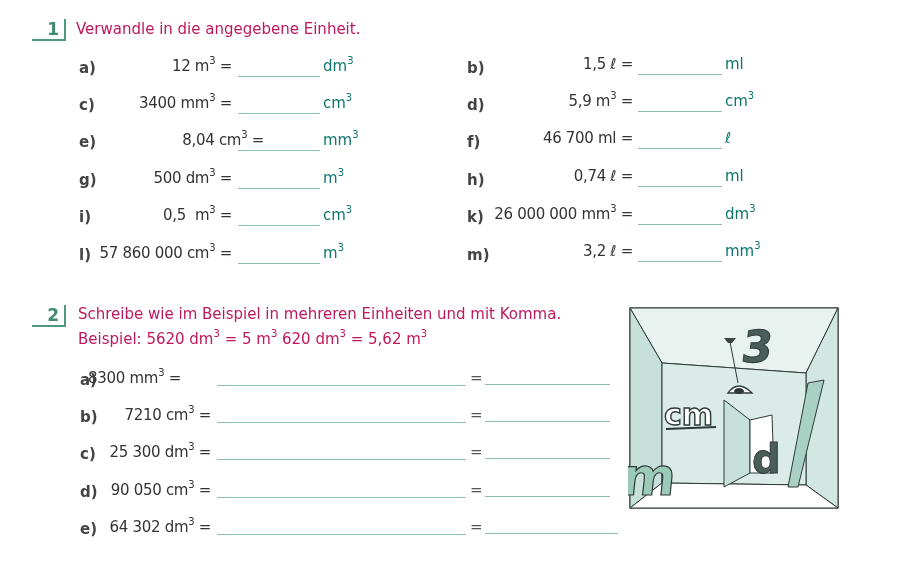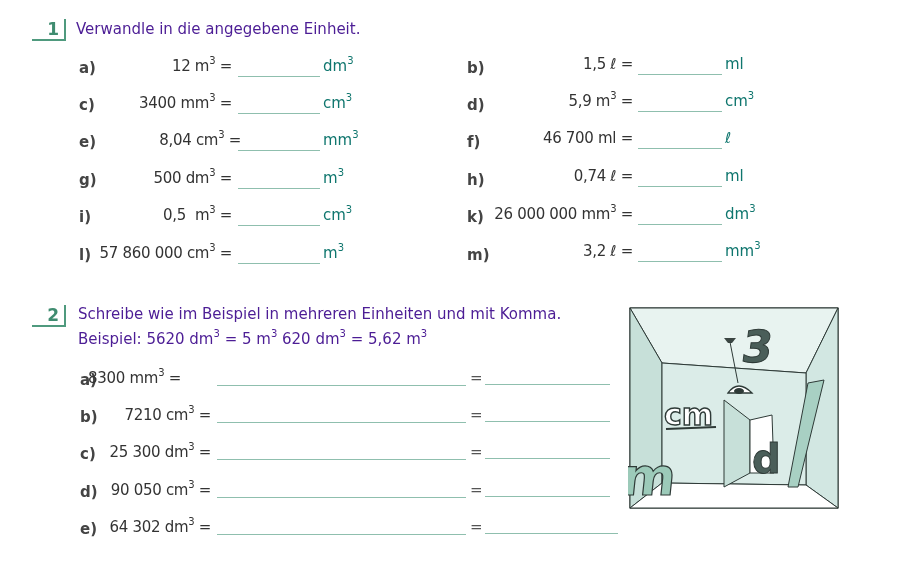--- a/index.html
+++ b/index.html
@@ -9,21 +9,21 @@
     }
     .task-num {
       position: absolute; width: 34px; height: 22px;
       border-right: 2px solid #4f9a7e; border-bottom: 2px solid #4f9a7e;
       color: #3f8c70; font-weight: bold; font-size: 17px; text-align: right;
       padding-right: 5px; box-sizing: border-box; line-height: 20px;
     }
     .task-num::before {
       content: ""; position: absolute; left: -2px; bottom: -2px; width: 2px; height: 0;
     }
-    .heading { position: absolute; font-size: 15px; color: #4c1d95; white-space: nowrap; text-align: right; }
+    .heading { position: absolute; font-size: 15px; color: #be185d; white-space: nowrap; text-align: right; }
     .lbl { position: absolute; font-size: 15px; font-weight: bold; color: #444; }
     .expr { position: absolute; font-size: 15px; text-align: right; white-space: nowrap; color: #333; letter-spacing: -0.3px; }
     .line { position: absolute; height: 0; border-bottom: 1.5px solid #8fbfae; }
     .unit { position: absolute; font-size: 15px; color: #0f766e; white-space: nowrap; }
     .eq { position: absolute; font-size: 15px; color: #555; }
     sup { font-size: 10px; position: relative; top: -1px; vertical-align: super; line-height: 0; }
     .illus { position: absolute; left: 628px; top: 305px; width: 212px; height: 208px; }
   </style>
 </head>
 <body>
@@ -42,21 +42,21 @@
 
 <div>
   <span class="lbl" style="left:79px; top:96px;">c)</span>
   <span class="expr" style="right:668px; top:94px;"><span>3400 mm</span><sup>3</sup> =</span>
   <span class="line" style="left:238px; width:82px; top:113px;"></span>
   <span class="unit" style="left:323px; top:94px;"><span>cm</span><sup>3</sup></span>
 </div>
 
 <div>
   <span class="lbl" style="left:79px; top:133px;">e)</span>
-  <span class="expr" style="right:659px; top:131px;"><span>8,04 cm</span><sup>3</sup> =</span>
+  <span class="expr" style="right:636px; top:131px;"><span>8,04 cm</span><sup>3</sup> =</span>
   <span class="line" style="left:238px; width:82px; top:150px;"></span>
   <span class="unit" style="left:323px; top:131px;"><span>mm</span><sup>3</sup></span>
 </div>
 
 <div>
   <span class="lbl" style="left:79px; top:171px;">g)</span>
   <span class="expr" style="right:668px; top:169px;"><span>500 dm</span><sup>3</sup> =</span>
   <span class="line" style="left:238px; width:82px; top:188px;"></span>
   <span class="unit" style="left:323px; top:169px;"><span>m</span><sup>3</sup></span>
 </div>

